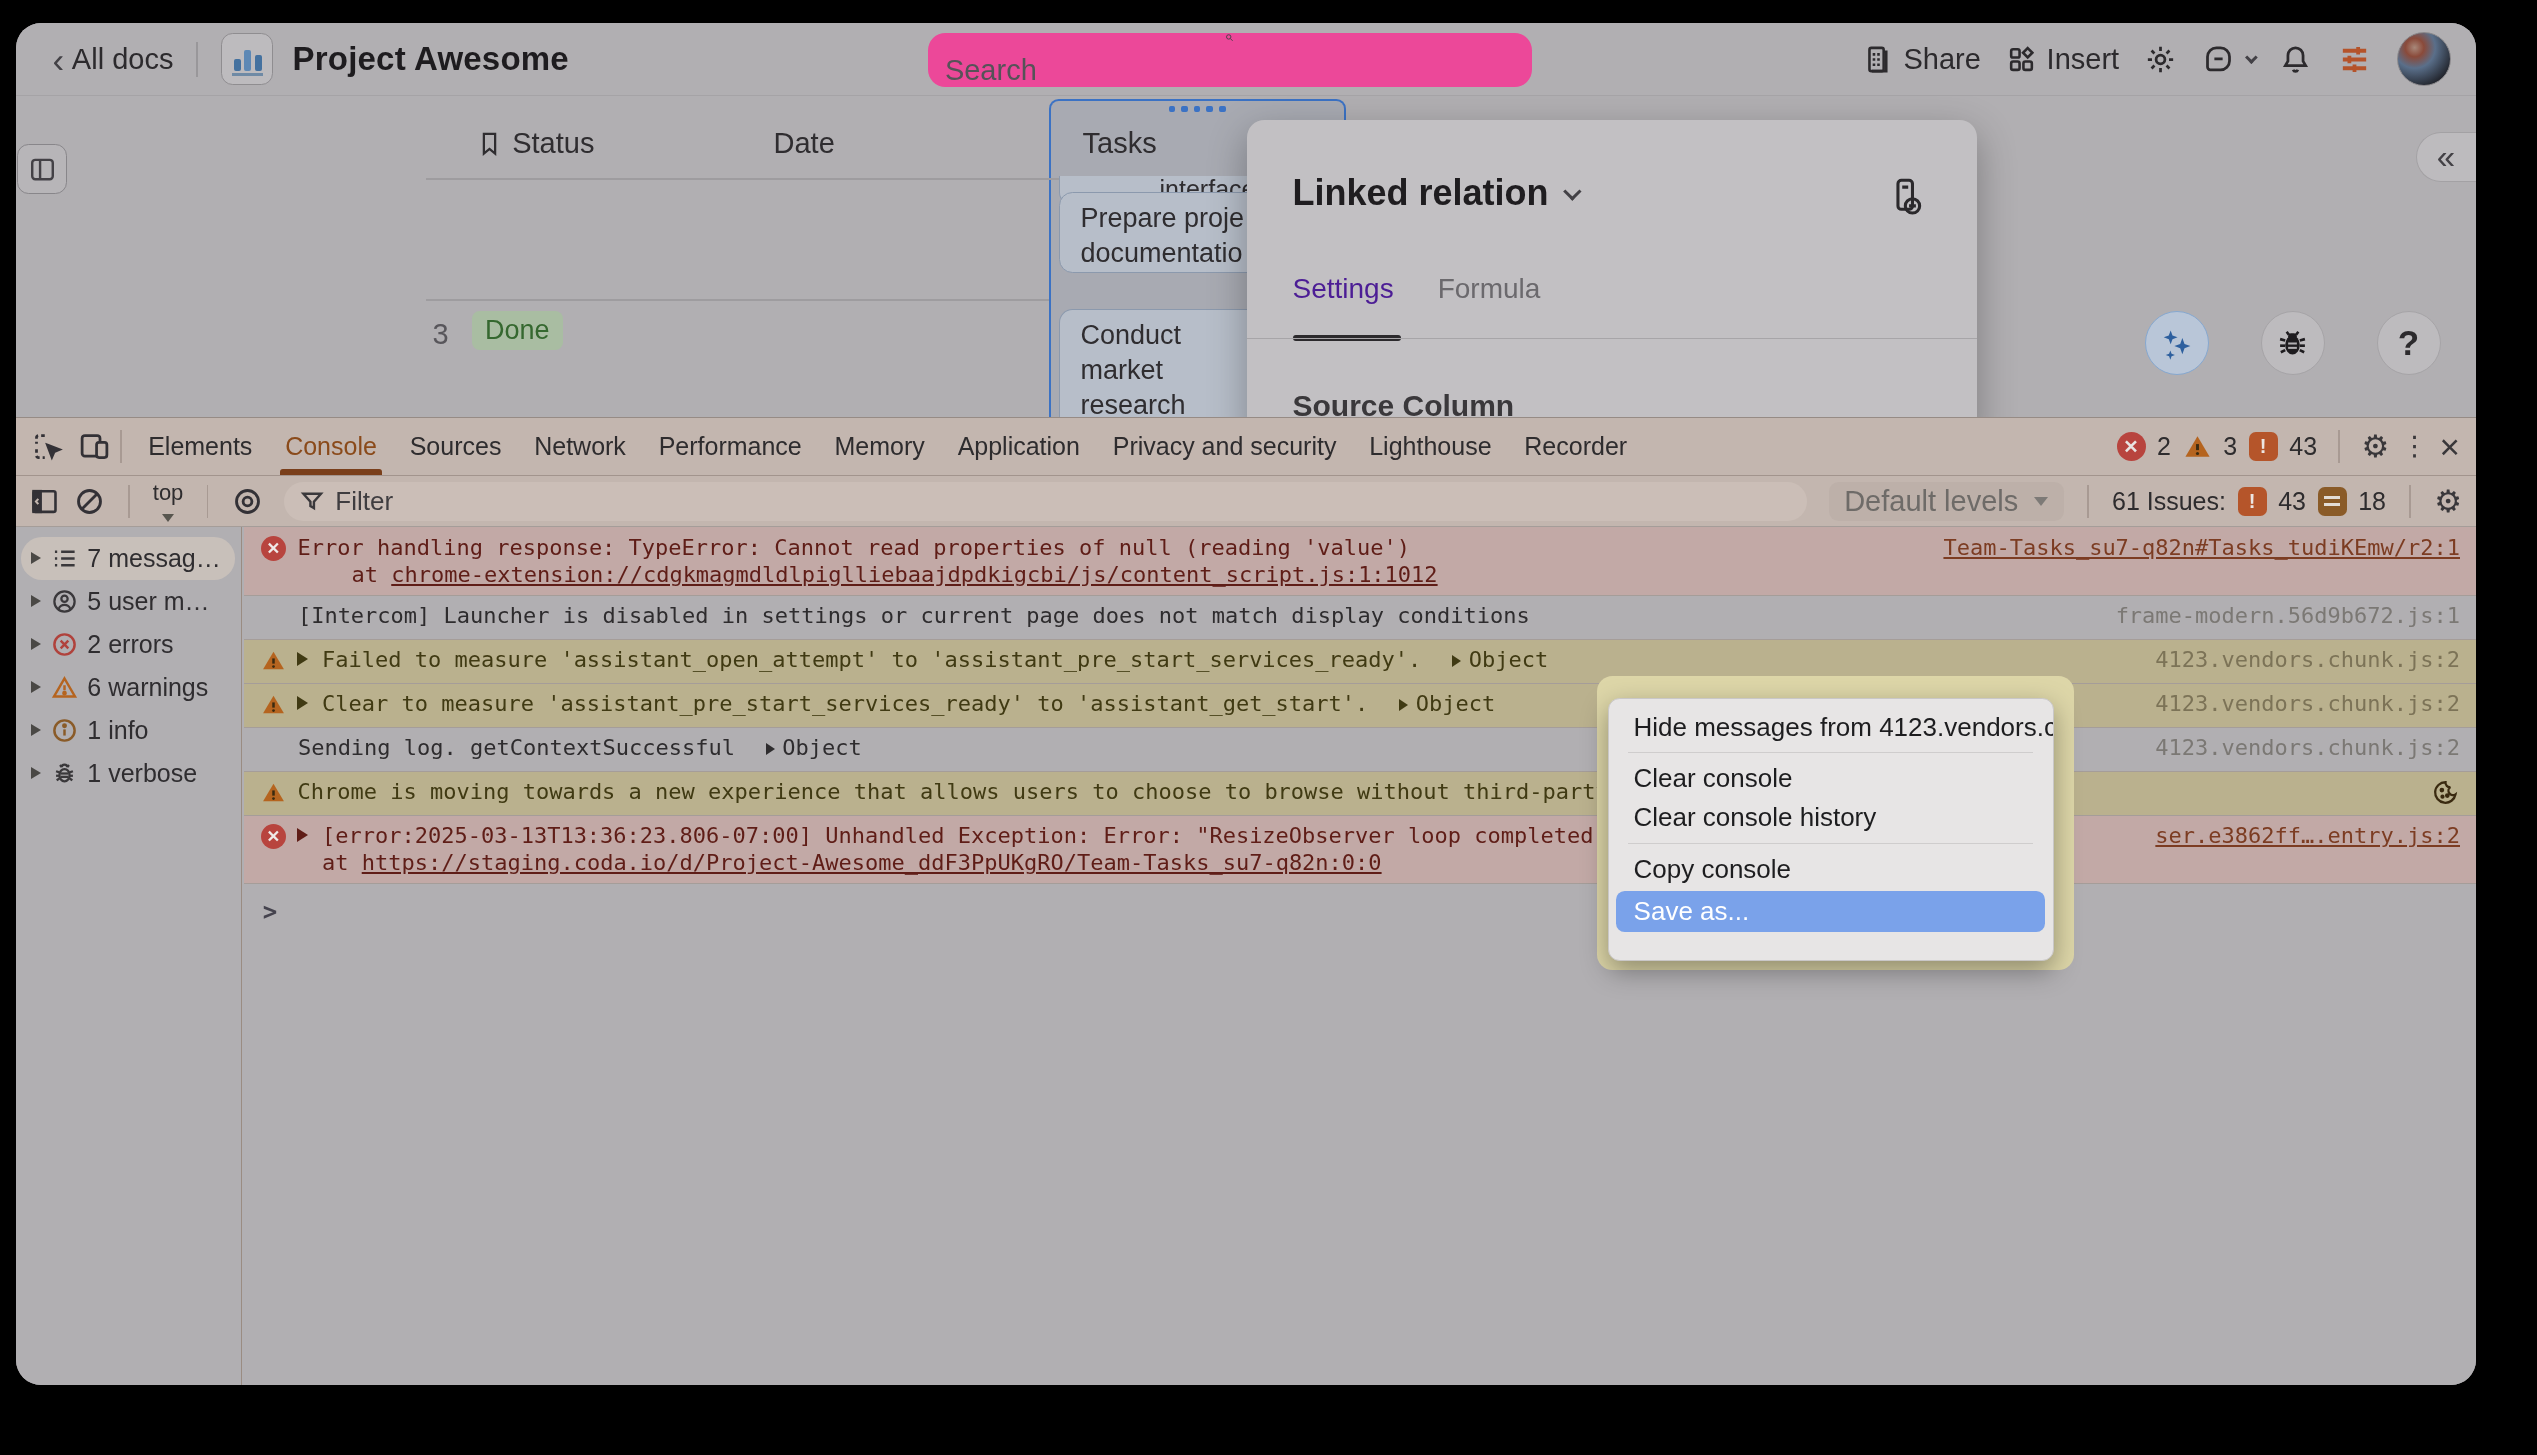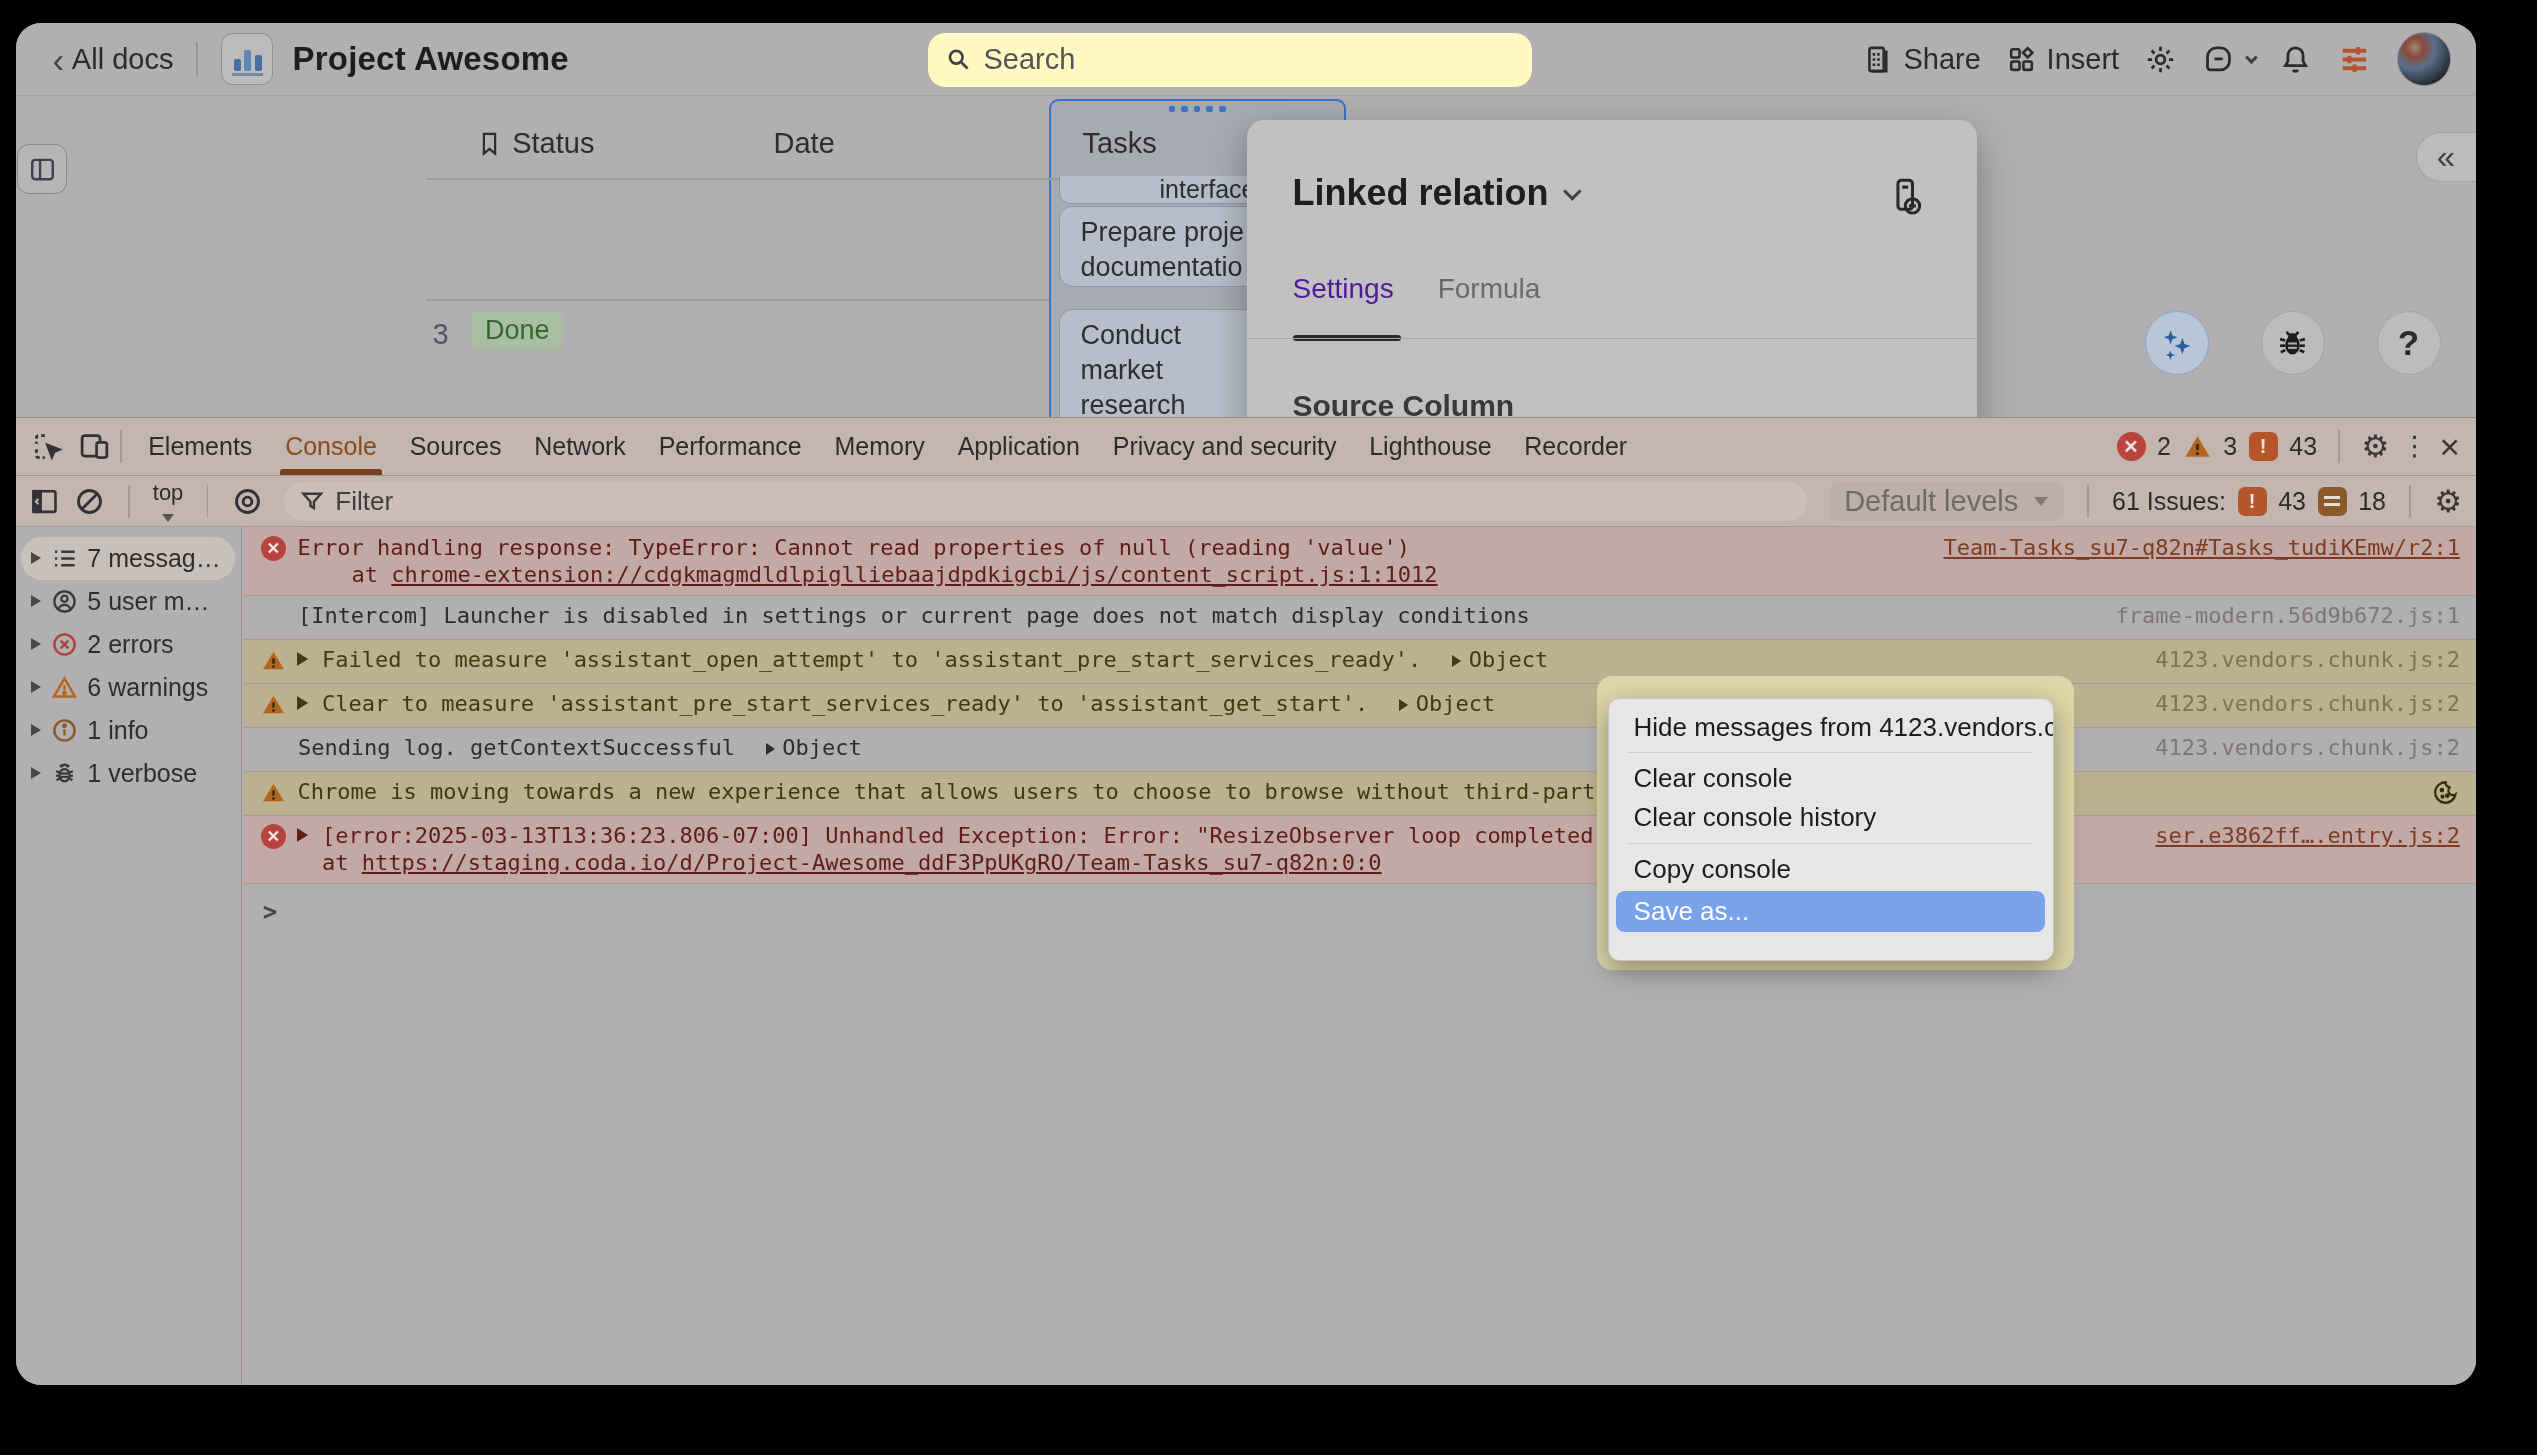--- a/index.html
+++ b/index.html
@@ -16,22 +16,22 @@
   .backlink .lt { font-size:35px; line-height:29px; color:#434146; }
   .tb-divider { width:1.9px; height:35px; background:#99979a; margin:0 23px; }
   .docicon { width:52px; height:52px; border:1.9px solid #8f8d90; border-radius:11.6px; background:#bdbbbe;
              position:relative; }
   .docicon .bar { position:absolute; bottom:13.5px; width:6.8px; background:#44719f; border-radius:1.9px; }
   .docicon .b1 { left:11.6px; height:11.6px; }
   .docicon .b2 { left:22px; height:21px; background:#5d88b5; }
   .docicon .b3 { left:33px; height:15.5px; }
   .docicon .base { position:absolute; left:9.7px; right:9.7px; bottom:7.7px; height:2.9px; background:#6f8aa5; }
   .doctitle { font-size:33px; font-weight:bold; color:#1e1c1f; margin-left:19.3px; letter-spacing:0.2px; }
-  .searchbox { position:absolute; left:912px; top:9.7px; width:604px; height:54px; background:#fef9c3;
-               border-radius:17.4px; display:flex; align-items:center; padding:0 17.4px; gap:11.6px; }
+  .searchbox { position:absolute; left:912px; top:9.7px; width:604px; height:54px; background:#ec4899;
+               border-radius:17.4px; display:flex; align-items:center; padding:0 17.4px; gap:11.6px;flex-direction:column; }
   .searchbox input { border:none; outline:none; background:transparent; font-size:29px; color:#39373c;
                      width:100%; font-family:"Liberation Sans",sans-serif; }
   .searchbox input::placeholder { color:#555358; opacity:1; }
   .tb-right { margin-left:auto; display:flex; align-items:center; gap:25px; color:#333136; }
   .tb-item { display:flex; align-items:center; gap:9.7px; font-size:29px; color:#2c2a2d; }
   .avatar { width:54px; height:54px; border-radius:50%;
             background: radial-gradient(circle at 32% 28%, #a8887a 0%, #8a4a3a 18%, #5a6f8a 40%, #23262e 78%);
             border:1.9px solid #8a888b; }
   svg.ic { display:block; }
 
@@ -43,21 +43,21 @@
   .done-chip { position:absolute; background:#a9bda2; color:#35682f; font-size:27px; border-radius:7.7px;
                padding:3.9px 13.5px; }
   .bluecol { position:absolute; left:1033px; top:2.9px; width:297px; height:318px; border:2.9px solid #3b72c4;
              border-bottom:none; border-radius:9.7px 9.7px 0 0; background:rgba(90,130,190,0.10); }
   .handle { position:absolute; left:1153px; top:9.7px; display:flex; gap:5.8px; }
   .handle i { width:6.8px; height:6.8px; background:#3b72c4; border-radius:1.9px; }
   .chip { position:absolute; left:1043px; width:277px; border:1.9px solid #8b99ad; border-radius:13.5px;
           background:#b7bec9; color:#2f2d30; font-size:27px; line-height:35px; padding:7.7px 0 0 21px; }
   .chip-cut { top:80px; height:28px; border-top:none; border-radius:0 0 11.6px 11.6px; padding:0 0 0 21px;
               line-height:26px; font-size:25px; overflow:hidden;text-align:center; }
-  .chip-2 { top:110px; height:81px; }
+  .chip-2 { top:96px; height:81px; }
   .chip-3 { top:213px; height:110px; border-bottom:none; border-radius:13.5px 13.5px 0 0; }
 
   
   .popup { position:absolute; left:1231px; top:24px; width:730px; height:319px; background:#c2c0c3;
            border-radius:17.4px 17.4px 0 0; box-shadow:0 13.5px 39px rgba(0,0,0,.30); z-index:4; }
   .popup .title { position:absolute; left:46px; top:52px; font-size:36px; font-weight:bold; color:#1f1d20;
                   display:flex; align-items:center; gap:15.5px; }
   .chev { display:inline-block; width:12.6px; height:12.6px; border-right:3.4px solid #434146;
           border-bottom:3.4px solid #434146; transform:rotate(45deg) translateY(-2.9px); }
   .popup .hicon { position:absolute; right:50px; top:56px; color:#2b292c; }

